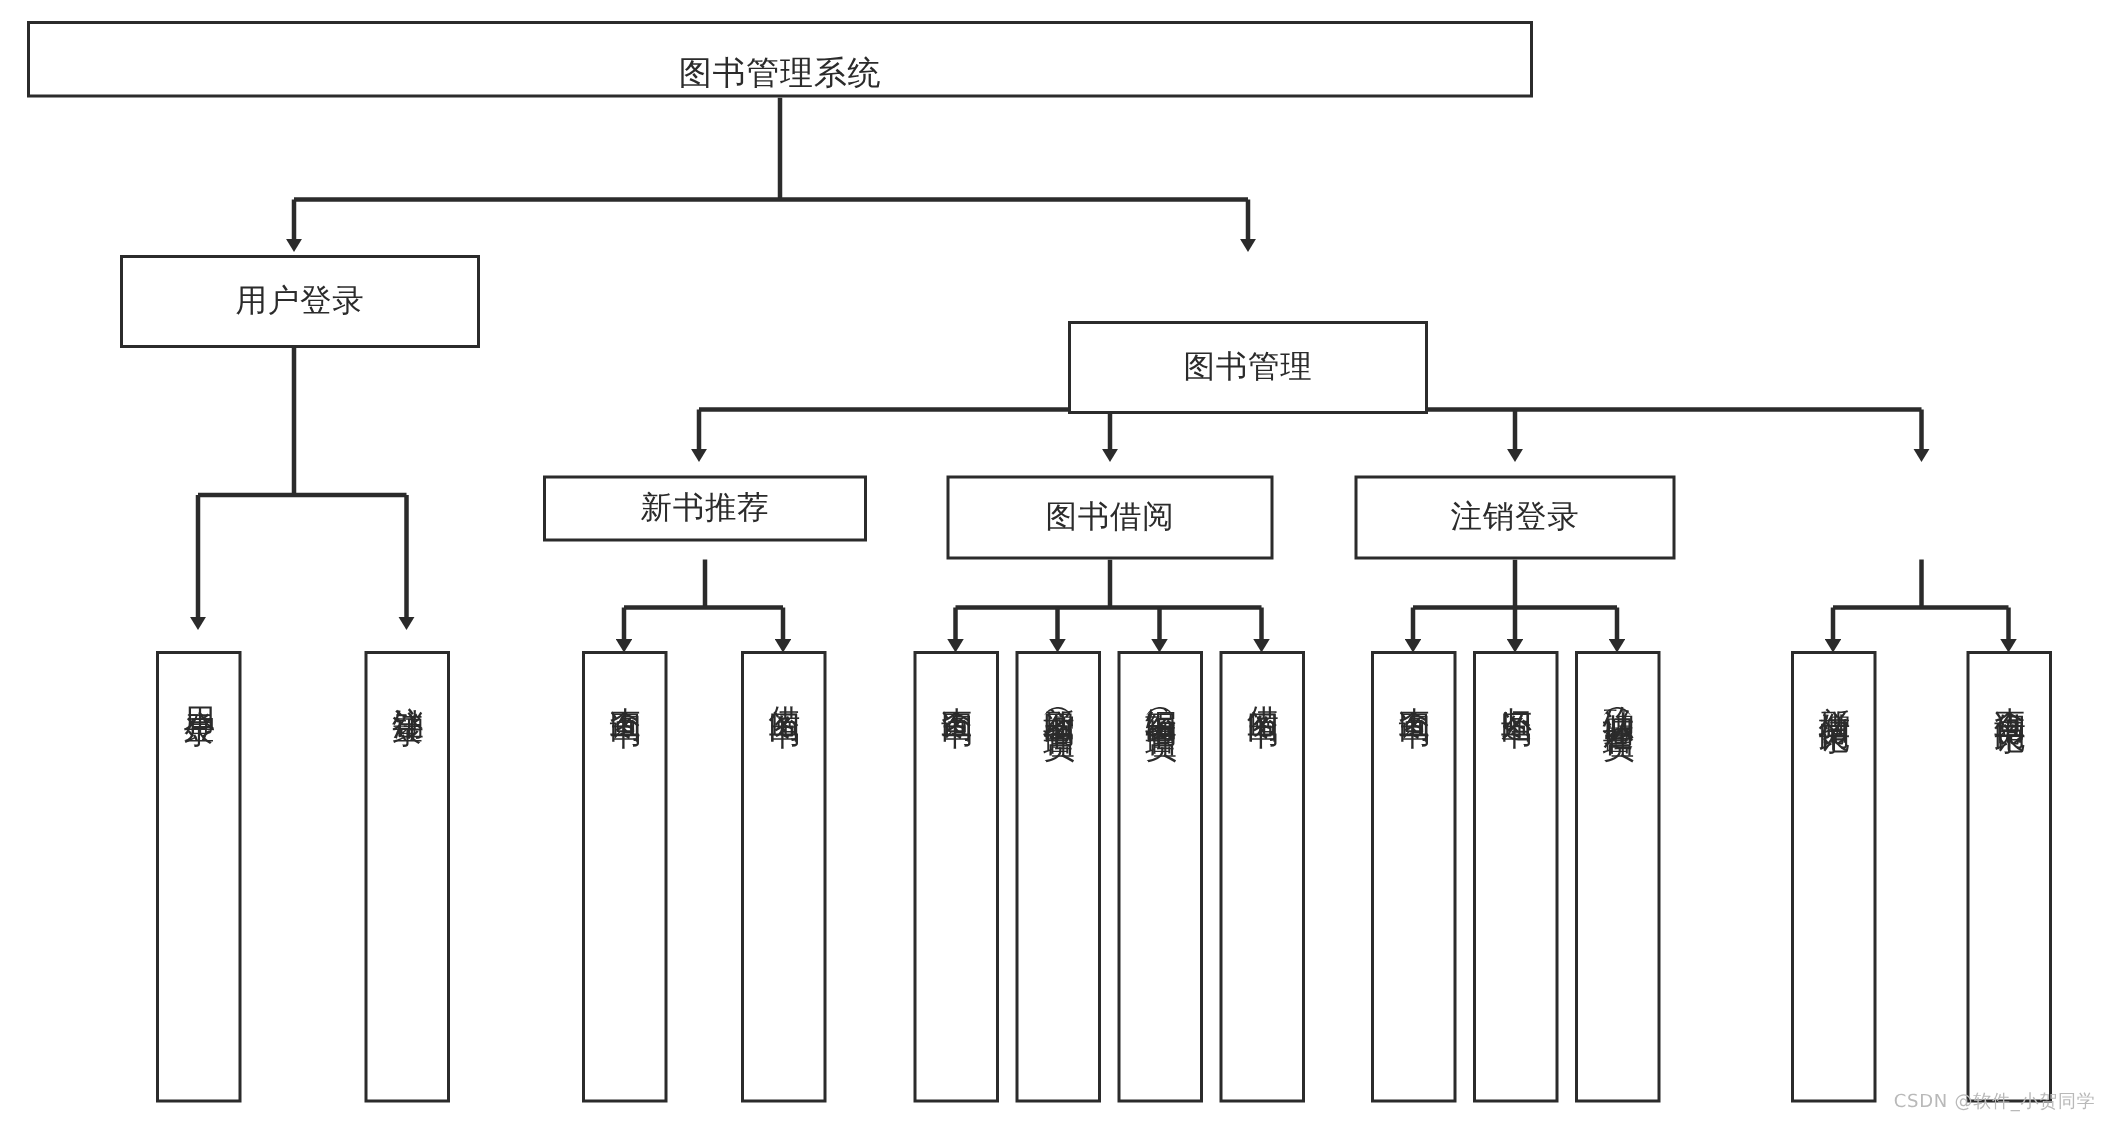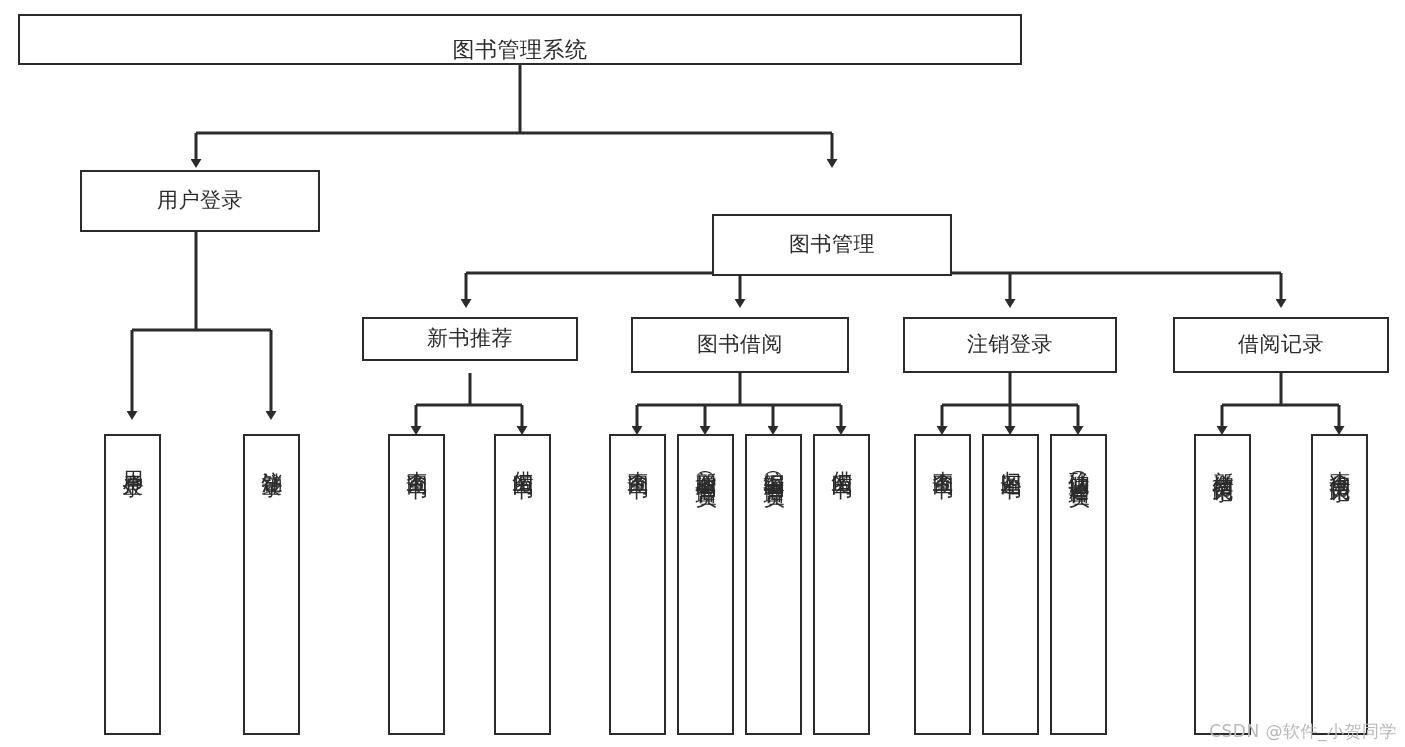--- a/index.html
+++ b/index.html
@@ -54,21 +54,21 @@
     text-orientation: upright;
     font-size: 21px;
     letter-spacing: 2.5px;
     line-height: 1;
   }
   .node.root .label { font-size: 22px; }
   .watermark {
     position: absolute;
     right: 8px;
     bottom: 4px;
-    font-size: 17px;
+    font-size: 12px;
     color: #b9b9b9;
     letter-spacing: 0.5px;
     white-space: nowrap;
     font-family: "DejaVu Sans", "Liberation Sans", sans-serif;
   }
 </style>
 </head>
 <body>
 
 <div id="canvas">
@@ -136,23 +136,20 @@
 
   <div class="node horiz" style="left:362px; top:317px; width:216px; height:44px;">
     <span class="label">新书推荐</span>
   </div>
   <div class="node horiz" style="left:631px; top:317px; width:218px; height:56px;align-items:center;">
     <span class="label">图书借阅</span>
   </div>
   <div class="node horiz" style="left:903px; top:317px; width:214px; height:56px;">
     <span class="label">注销登录</span>
   </div>
-  <div class="node horiz" style="left:1173px; top:317px; width:216px; height:56px;">
-    <span class="label">借阅记录</span>
-  </div>
 
   <div class="node vert" style="left:104px; top:434px; width:57px; height:301px;">
     <span class="label">用户登录</span>
   </div>
   <div class="node vert" style="left:243px; top:434px; width:57px; height:301px;">
     <span class="label">注销登录</span>
   </div>
 
   <div class="node vert" style="left:388px; top:434px; width:57px; height:301px;">
     <span class="label">查询图书</span>

